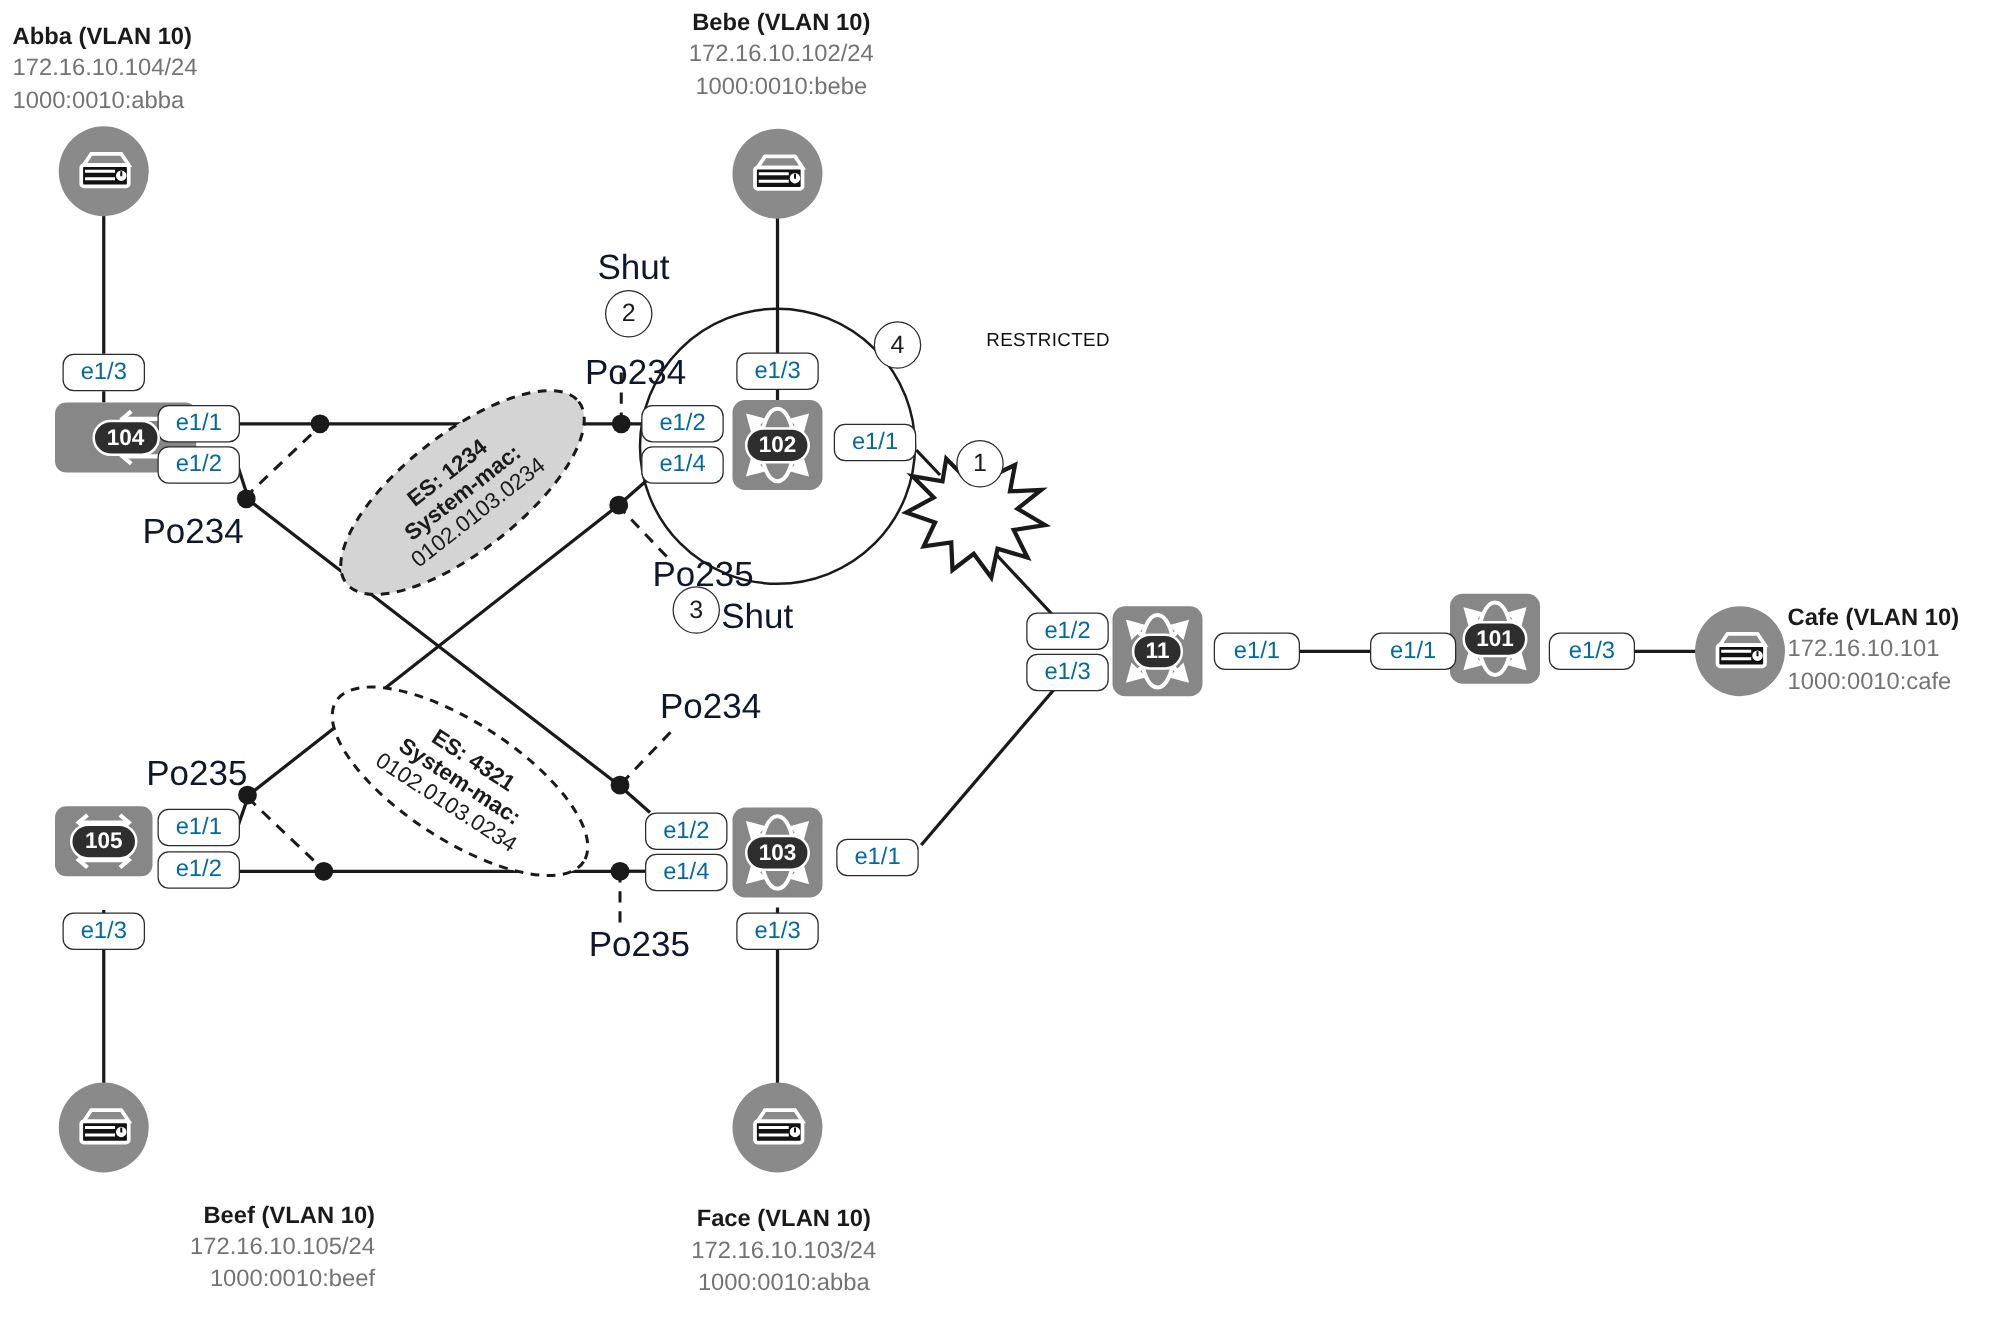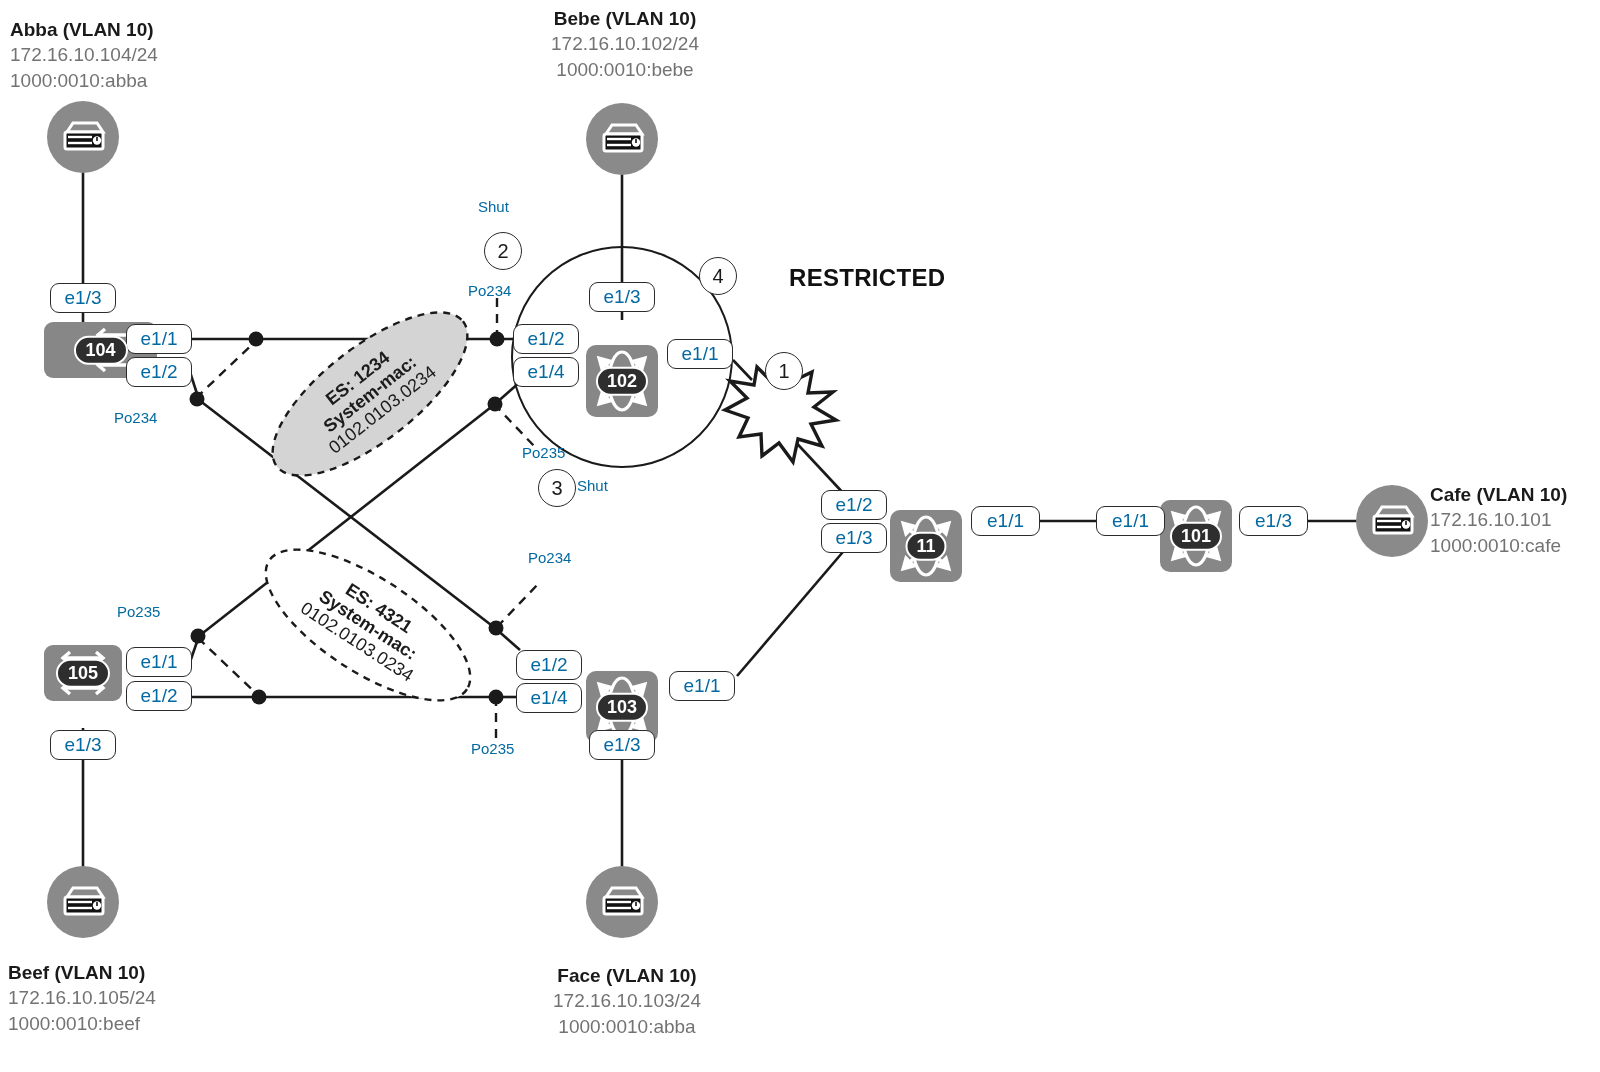--- a/index.html
+++ b/index.html
@@ -8,28 +8,28 @@
   #wire{position:absolute;left:0;top:0;width:1600px;height:1072px;}
 
   .host-label{position:absolute;text-align:center;line-height:1.33;}
   .host-label .hl-name{font-weight:bold;font-size:19px;color:#1a1a1a;white-space:nowrap;}
   .host-label .hl-ip,.host-label .hl-mac{font-size:19px;color:#737373;white-space:nowrap;}
 
   .port{position:absolute;border:1.6px solid #2b2b2b;border-radius:9px;background:#fff;
         font-size:19px;color:#0369a1;display:flex;align-items:center;justify-content:center;
         height:30px;box-sizing:border-box;}
 
-  .plabel{position:absolute;font-size:15px;color:#0369a1;white-space:nowrap;text-align:right;}
-  .bignote{position:absolute;font-size:24px;font-weight:bold;color:#111;letter-spacing:.3px;white-space:nowrap;}
+  .plabel{position:absolute;font-size:28px;color:#0f172a;white-space:nowrap;text-align:right;}
+  .bignote{position:absolute;font-size:15px;font-weight:normal;color:#111;letter-spacing:.3px;white-space:nowrap;}
 
   .callout{position:absolute;width:38px;height:38px;border-radius:50%;border:1.6px solid #2b2b2b;
            background:#fff;display:flex;align-items:center;justify-content:center;
            font-size:20px;color:#1b1b1b;box-sizing:border-box;}
 
-  .node-router{position:absolute;width:72px;height:72px;border-radius:10px;background:#878787;margin-top:25px;}
+  .node-router{position:absolute;width:72px;height:72px;border-radius:10px;background:#878787;}
   .node-switch{position:absolute;width:78px;height:56px;border-radius:9px;background:#878787;}
   .node-host{position:absolute;width:72px;height:72px;border-radius:50%;background:#8a8a8a;}
 
   .pill{position:absolute;left:50%;top:50%;transform:translate(-50%,-50%);
         background:#2e2e2e;border:2.4px solid #ffffff;border-radius:999px;
         color:#fff;font-size:18px;font-weight:bold;padding:1px 9px;line-height:1.25;z-index:4;white-space:nowrap;}
   .pill.sw{font-size:18px;padding:1px 10px;}
 
   .es-wrap{position:absolute;}
   .es-text{position:absolute;left:0;top:0;width:100%;height:100%;
@@ -126,21 +126,21 @@
     <div class="hl-ip">172.16.10.102/24</div>
     <div class="hl-mac">1000:0010:bebe</div>
   </div>
 
   <div class="host-label" style="left:1430px;top:482px;width:170px;text-align:left;">
     <div class="hl-name">Cafe (VLAN 10)</div>
     <div class="hl-ip">172.16.10.101</div>
     <div class="hl-mac">1000:0010:cafe</div>
   </div>
 
-  <div class="host-label" style="left:8px;top:960px;width:280px;text-align:left;">
+  <div class="host-label" style="left:20px;top:960px;width:280px;text-align:right;">
     <div class="hl-name">Beef (VLAN 10)</div>
     <div class="hl-ip">172.16.10.105/24</div>
     <div class="hl-mac">1000:0010:beef</div>
   </div>
 
   <div class="host-label" style="left:512px;top:963px;width:230px;">
     <div class="hl-name">Face (VLAN 10)</div>
     <div class="hl-ip">172.16.10.103/24</div>
     <div class="hl-mac">1000:0010:abba</div>
   </div>

